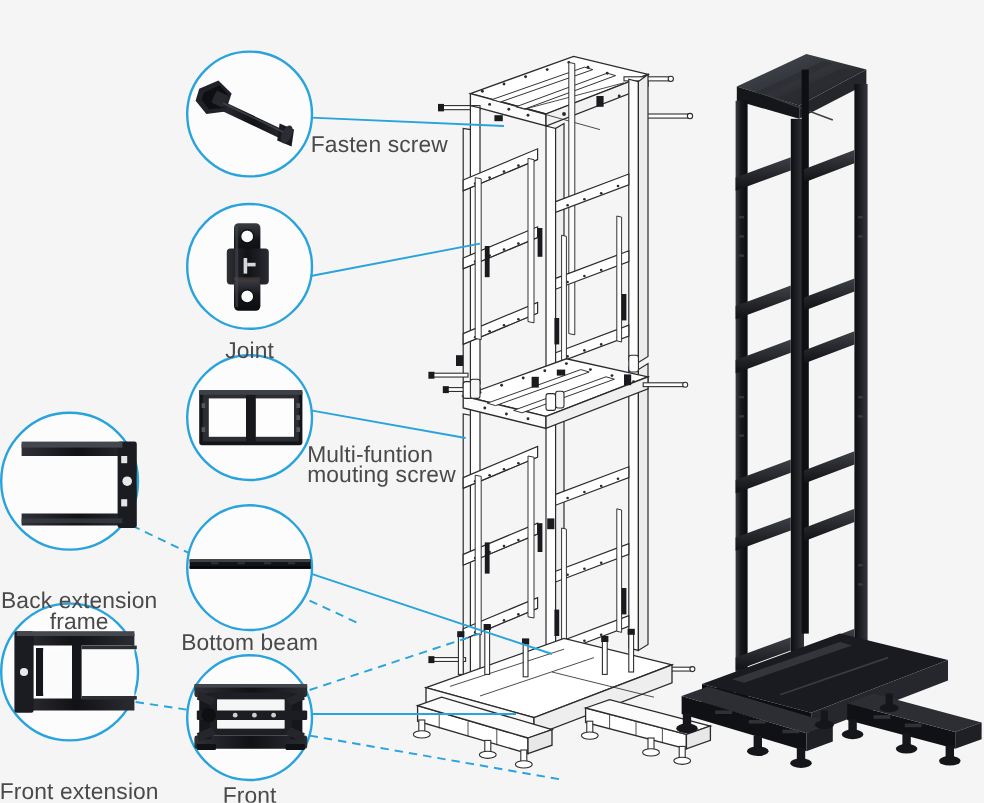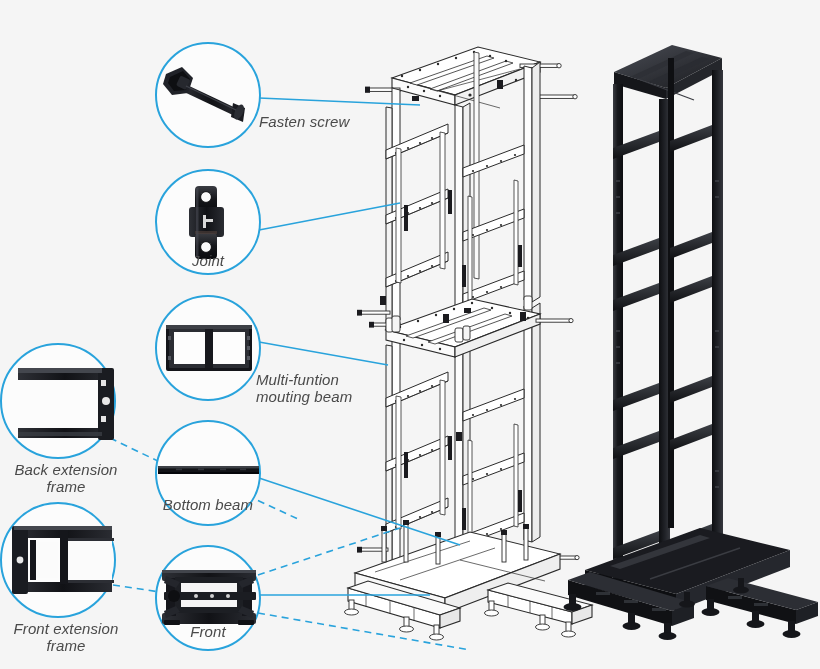--- a/index.html
+++ b/index.html
@@ -8,28 +8,27 @@
     background:#f5f5f5;
     font-family:"Liberation Sans", sans-serif;
     overflow:hidden;
     position:relative;
   }
   #stage{position:absolute;left:0;top:0;width:820px;height:669px;}
   svg.layer{position:absolute;left:0;top:0;width:820px;height:669px;}
   .lbl{
     position:absolute;
     color:#4a4a4a;
-    font-size:15px;
+    font-size:19px;
     line-height:17px;
     letter-spacing:.1px;
     white-space:pre;
     pointer-events:none;
-    font-style:italic;
   }
-  .lbl.ctr{text-align:center;}
+  .lbl.ctr{text-align:center;margin-top:32px;}
 </style>
 </head>
 <body>
 
 <div id="stage">
 
 <svg class="layer" viewBox="0 0 820 669">
   <defs>
     <g id="lineHRung">
       <path d="M0,0 L62,-26 L62,-17 L0,9 Z" fill="#fff" stroke="#2b2b2b" stroke-width="1"></path>
@@ -585,21 +584,21 @@
       <rect x="164" y="620" width="16" height="5" rx="1" fill="#101115"></rect>
       <rect x="238" y="620" width="16" height="5" rx="1" fill="#101115"></rect>
     </g>
   </g>
 </svg>
 
 <div id="labels">
       <div class="lbl" style="top: 113px; color: rgb(74, 74, 74); left: 259px;">Fasten screw</div>
       <div class="lbl ctr" style="top: 252px; color: rgb(74, 74, 74); left: 98px; width: 220px;">Joint</div>
       <div class="lbl" style="top: 371px; color: rgb(74, 74, 74); left: 256px;">Multi-funtion
-mouting beam</div>
+mouting screw</div>
       <div class="lbl ctr" style="top: 461px; color: rgb(74, 74, 74); left: -44px; width: 220px;">Back extension
 frame</div>
       <div class="lbl ctr" style="top: 496px; color: rgb(74, 74, 74); left: 98px; width: 220px;">Bottom beam</div>
       <div class="lbl ctr" style="top: 620px; color: rgb(74, 74, 74); left: -44px; width: 220px;">Front extension
 frame</div>
       <div class="lbl ctr" style="top: 623px; color: rgb(74, 74, 74); left: 98px; width: 220px;">Front</div>
     </div>
 
 </div>
 

